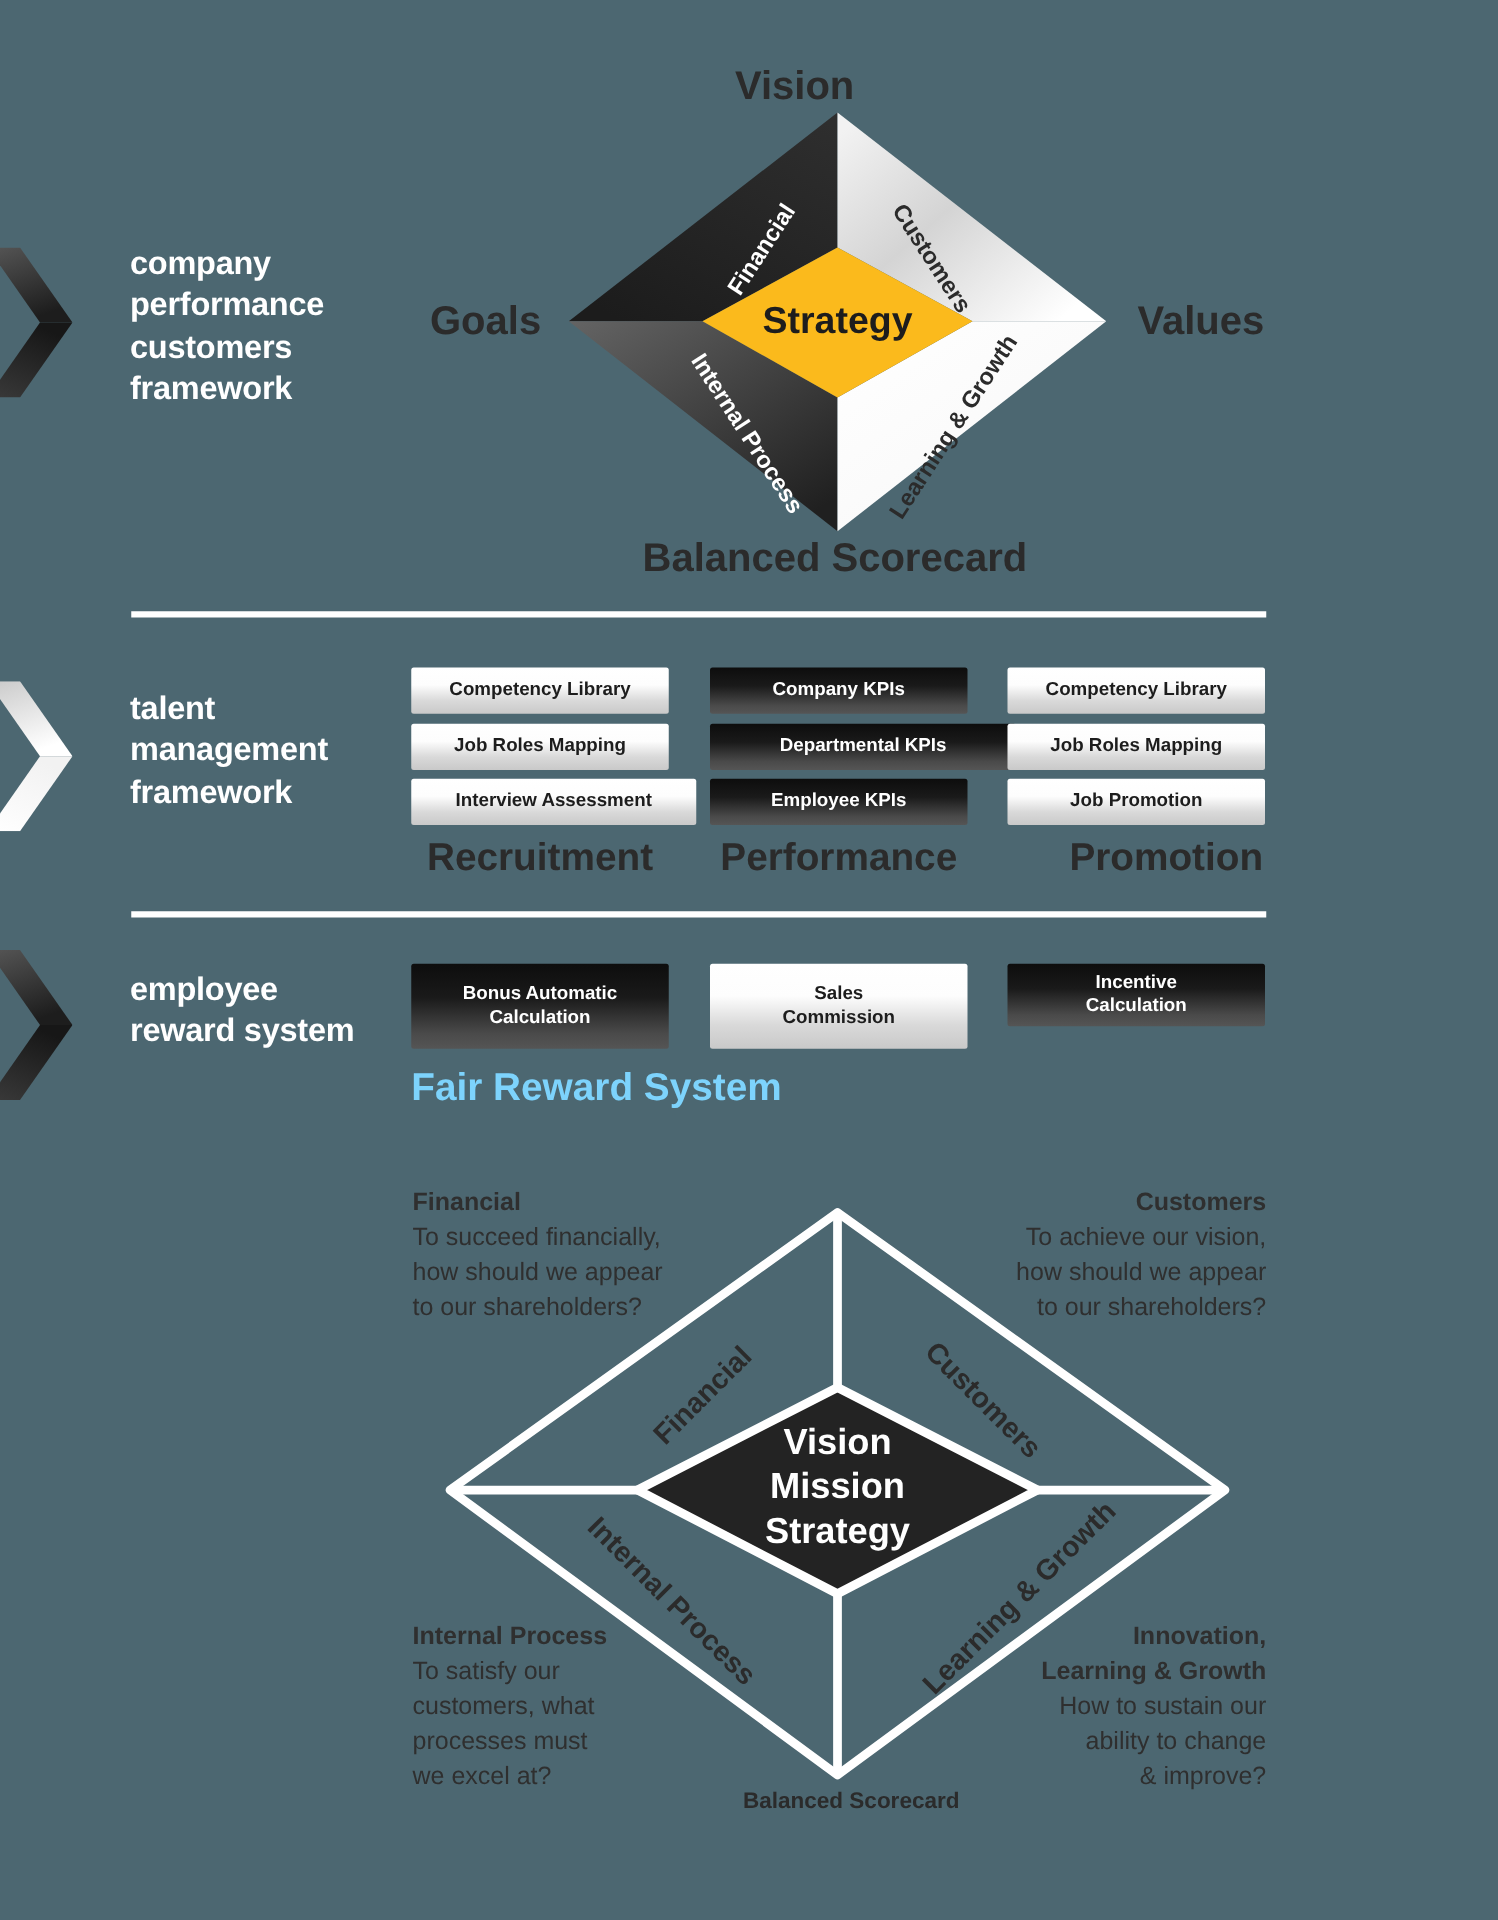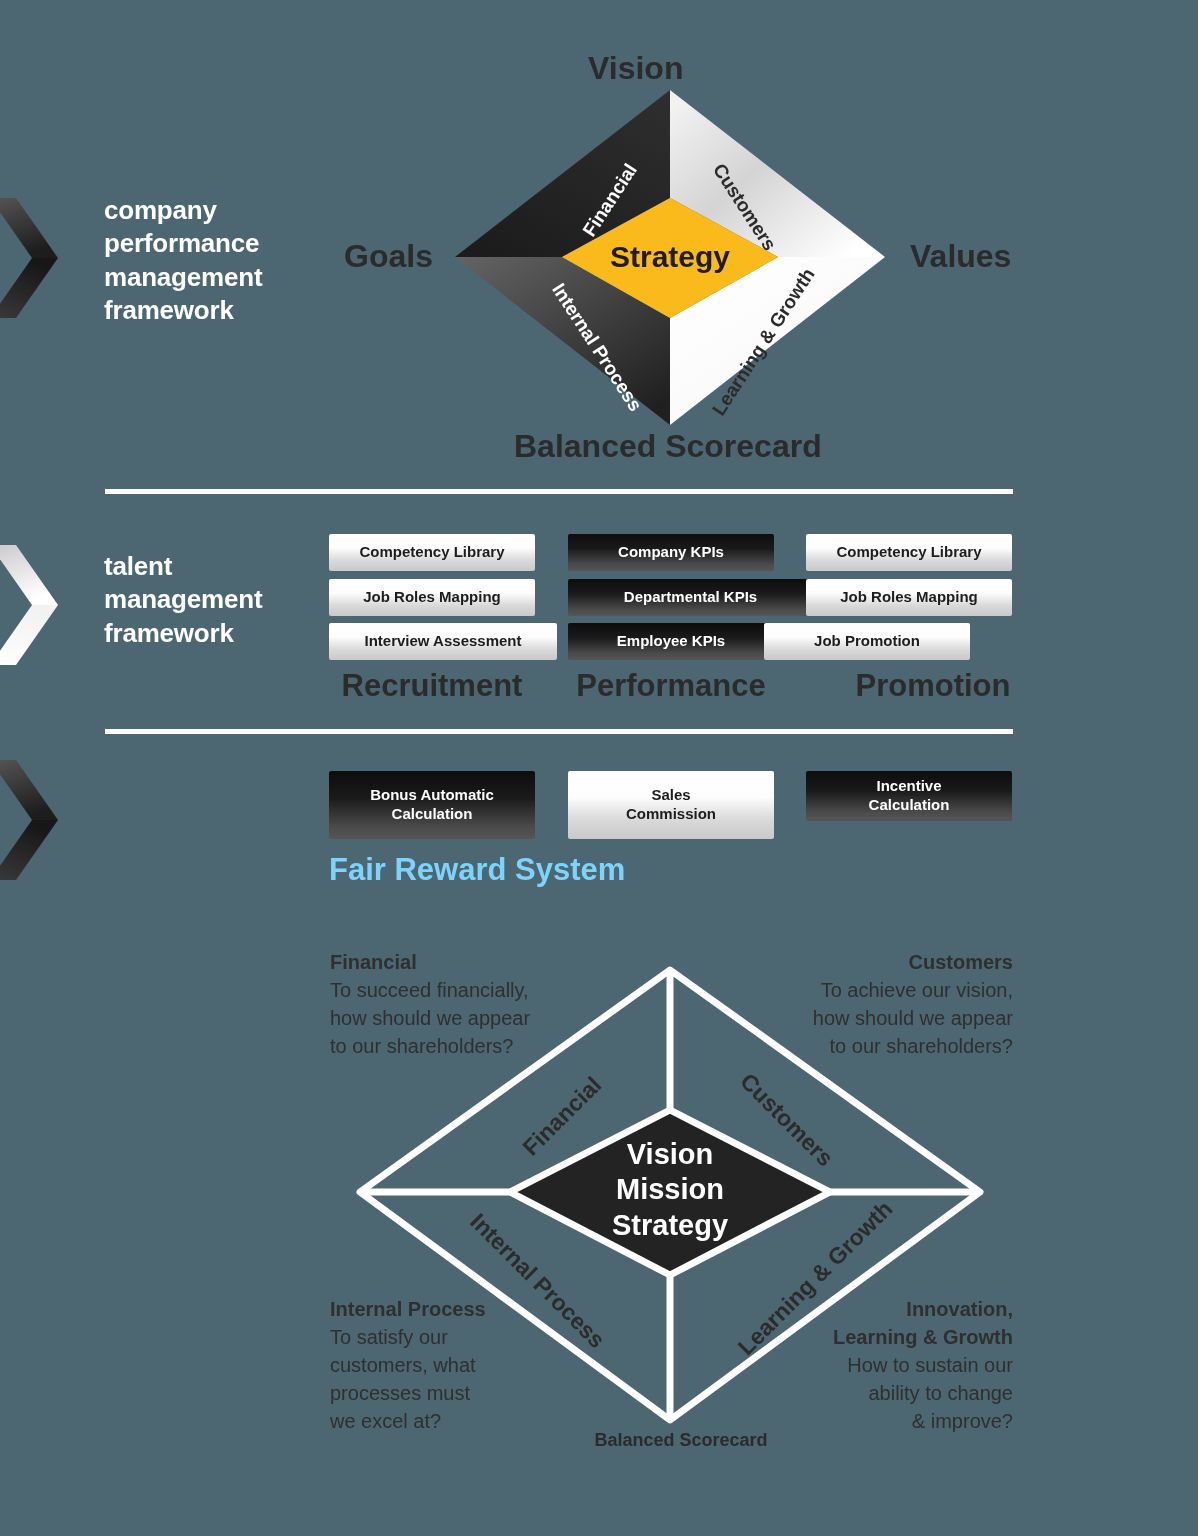--- a/index.html
+++ b/index.html
@@ -186,27 +186,29 @@
             <stop offset="1" stop-color="#171717"></stop>
         </linearGradient>
       </defs>
       <polygon points="-10,0 16,0 58,60 32,60" fill="url(#gch3a)"></polygon>
       <polygon points="32,60 58,60 16,120 -10,120" fill="url(#gch3b)"></polygon>
     </svg>
   </div>
 
   <div class="section-label" style="left:104px; top:194px; white-space:pre;">company
 performance
-management
+customers
 framework</div>
 
   <div class="section-label" style="left:104px; top:550px; white-space:pre;">talent
 management
 framework</div>
 
+  <div class="section-label" style="left:104px; top:775px; white-space:pre;">employee
+reward system</div>
 
   <div class="divider" style="top:489px;"></div>
   <div class="divider" style="top:729px;"></div>
 
   <div id="top-diagram">
     <svg width="700" height="440" viewBox="0 0 700 440">
       <defs>
         <linearGradient id="qFin" x1="0.2" y1="1" x2="0.9" y2="0">
           <stop offset="0" stop-color="#1c1c1c"></stop>
             <stop offset="1" stop-color="#2e2e2e"></stop>
@@ -252,21 +254,21 @@
   <div class="box light" style="left:329px; top:623px; width:228px; height:37px;">Interview Assessment</div>
   <div class="col-title" style="left:329px; top:668px; width:206px;">Recruitment</div>
 
   <div class="box dark" style="left:568px; top:534px; width:206px; height:37px;">Company KPIs</div>
   <div class="box dark" style="left:568px; top:579px; width:245px; height:37px;">Departmental KPIs</div>
   <div class="box dark" style="left:568px; top:623px; width:206px; height:37px;">Employee KPIs</div>
   <div class="col-title" style="left:568px; top:668px; width:206px;">Performance</div>
 
   <div class="box light" style="left:806px; top:534px; width:206px; height:37px;">Competency Library</div>
   <div class="box light" style="left:806px; top:579px; width:206px; height:37px;">Job Roles Mapping</div>
-  <div class="box light" style="left:764px; top:623px; width:206px; height:37px;">Job Promotion</div>
+  <div class="box light" style="left:806px; top:623px; width:206px; height:37px;">Job Promotion</div>
   <div class="col-title" style="left:830px; top:668px; width:206px;">Promotion</div>
 
   <div class="box dark" style="left:329px; top:771px; width:206px; height:68px; white-space:pre;">Bonus Automatic
 Calculation</div>
   <div class="box light" style="left:568px; top:771px; width:206px; height:68px; white-space:pre;">Sales
 Commission</div>
   <div class="box dark" style="left:806px; top:771px; width:206px; height:50px; white-space:pre;">Incentive
 Calculation</div>
   <div class="band-title" style="left:329px; top:852px; width:683px;">Fair Reward System</div>
 

